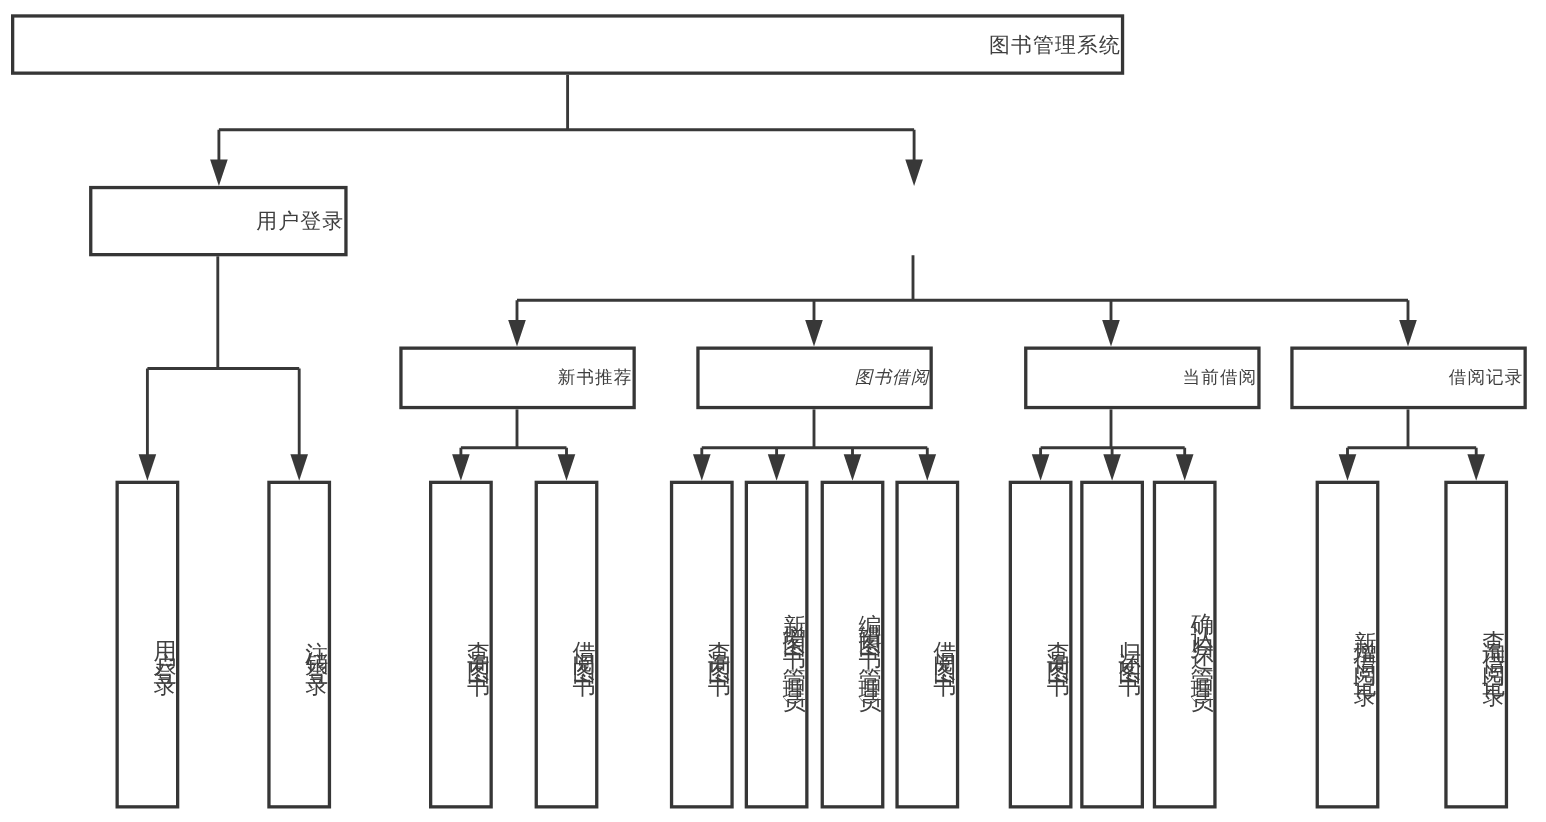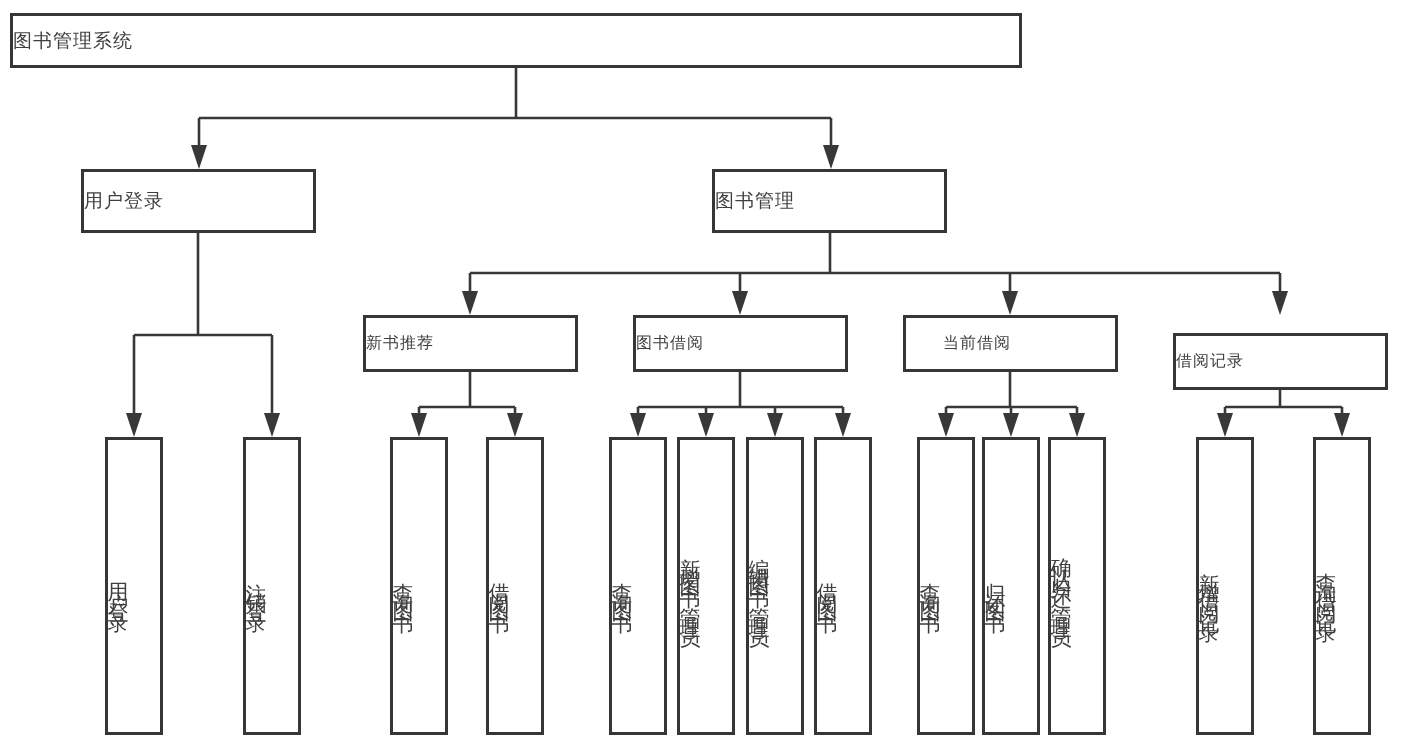--- a/index.html
+++ b/index.html
@@ -22,21 +22,21 @@
     width: 1405px; height: 747px;
     pointer-events: none;
   }
   .node {
     position: absolute;
     box-sizing: border-box;
     background: #ffffff;
     border: 3px solid #363636;
     display: flex;
     align-items: center;
-    justify-content: flex-start;
+    justify-content: flex-end;
     color: #3f3f3f;
   }
   .node.root   { font-size: 19px; letter-spacing: 1px; }
   .node.lvl2   { font-size: 19px; letter-spacing: 1px; }
   .node.lvl3   { font-size: 16px; letter-spacing: 1px; }
   .node.leaf   { font-size: 21px; }
   .node.leaf .vtext {
     writing-mode: vertical-rl;
     letter-spacing: 10px;
     line-height: 1;
@@ -101,34 +101,31 @@
     </g>
   </svg>
 
   <div class="node root" style="left:10px; top:13px; width:1012px; height:55px;">
     <span>图书管理系统</span>
   </div>
 
   <div class="node lvl2" style="left:81px; top:169px; width:235px; height:64px;">
     <span>用户登录</span>
   </div>
-  <div class="node lvl2" style="left:712px; top:169px; width:235px; height:64px;">
-    <span>图书管理</span>
-  </div>
 
   <div class="node lvl3" style="left:363px; top:315px; width:215px; height:57px;">
     <span>新书推荐</span>
   </div>
-  <div class="node lvl3" style="left:633px; top:315px; width:215px; height:57px;">
+  <div class="node lvl3" style="left:633px; top:315px; width:215px; height:57px;font-style:italic;">
     <span>图书借阅</span>
   </div>
-  <div class="node lvl3" style="left:903px; top:315px; width:215px; height:57px;padding-left:37px;">
+  <div class="node lvl3" style="left:931px; top:315px; width:215px; height:57px;padding-left:37px;">
     <span>当前借阅</span>
   </div>
-  <div class="node lvl3" style="left:1173px; top:315px; width:215px; height:57px;margin-top:18px;">
+  <div class="node lvl3" style="left:1173px; top:315px; width:215px; height:57px;">
     <span>借阅记录</span>
   </div>
 
   <div class="node leaf" style="left:105px; top:437px; width:58px; height:298px;">
     <span class="vtext">用户登录</span>
   </div>
   <div class="node leaf" style="left:243px; top:437px; width:58px; height:298px;">
     <span class="vtext">注销登录</span>
   </div>
 

